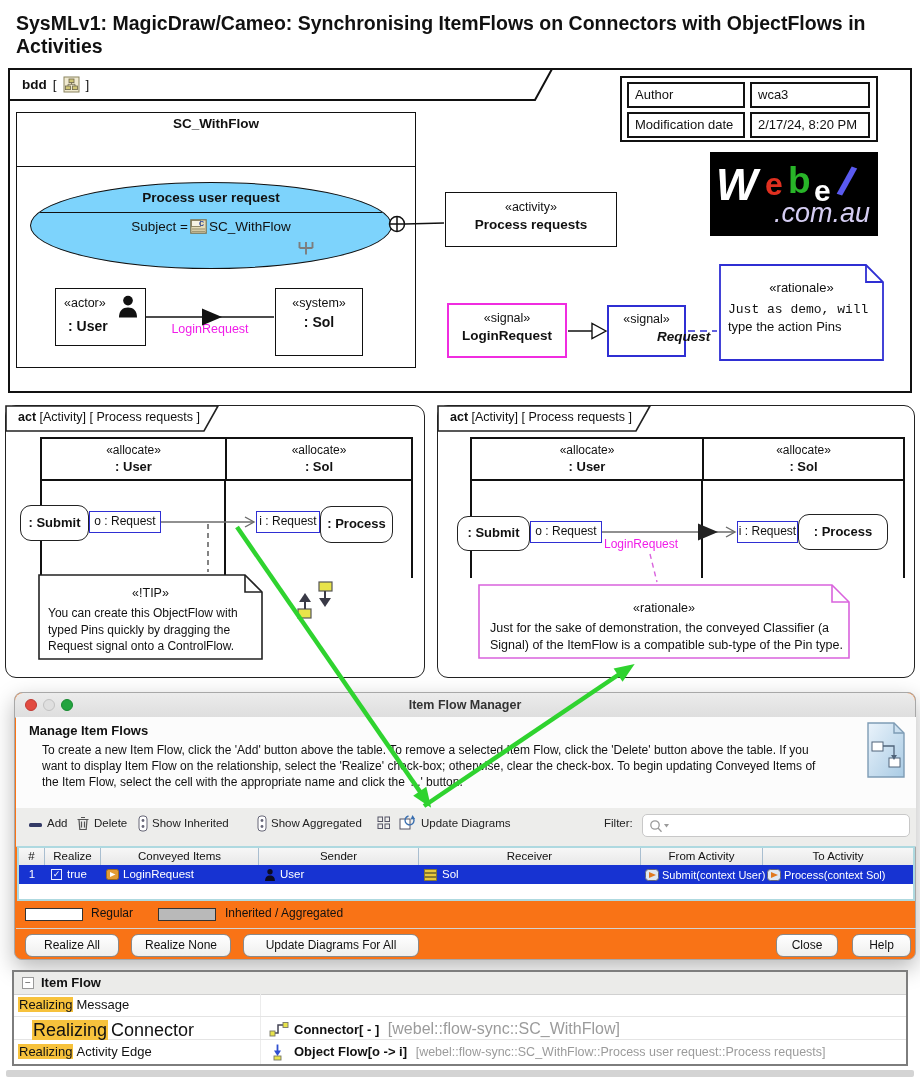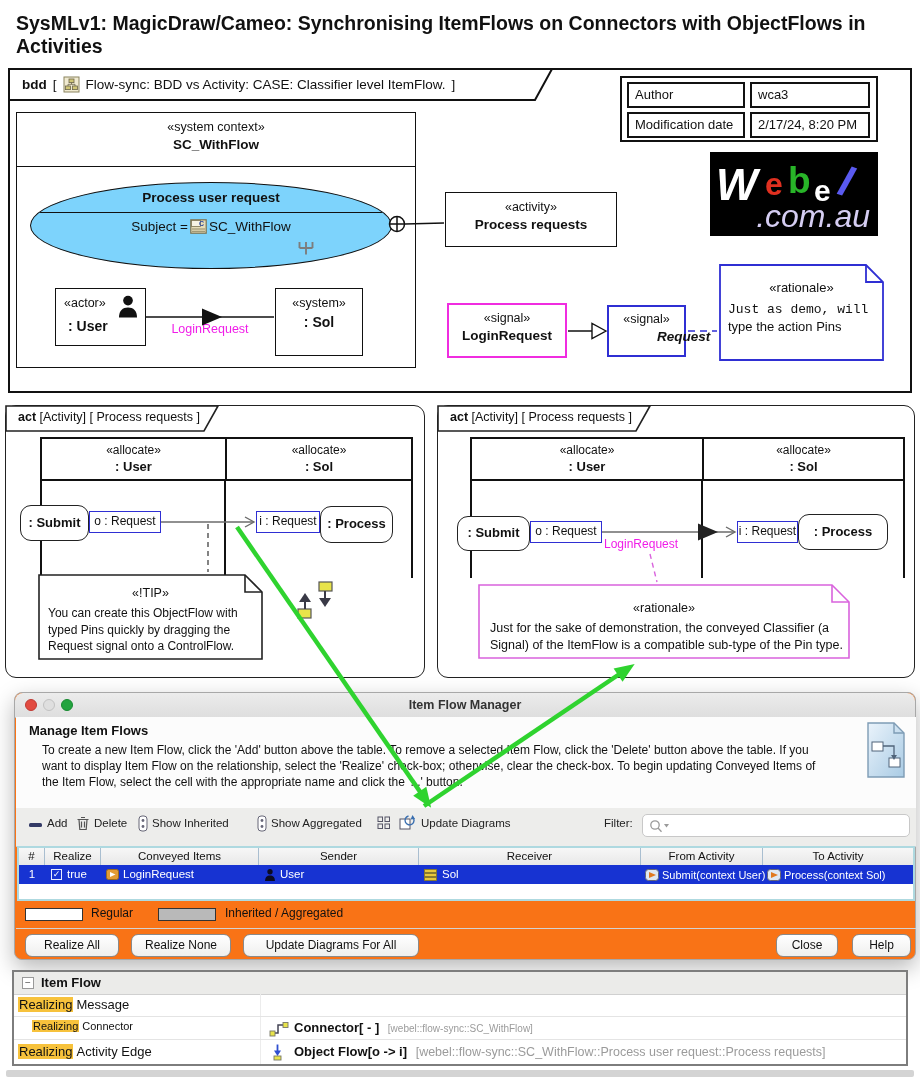--- a/index.html
+++ b/index.html
@@ -43,42 +43,40 @@
     <span>[</span>
     <span>
       <svg width="17" height="17" viewBox="0 0 17 17">
         <rect x="1" y="1" width="15" height="15" fill="#f0ead0" stroke="#8a835f"></rect>
         <rect x="6" y="3" width="5" height="3.6" fill="#cfc575" stroke="#6b654a" stroke-width="0.8"></rect>
         <rect x="2.5" y="10" width="5" height="3.6" fill="#cfc575" stroke="#6b654a" stroke-width="0.8"></rect>
         <rect x="9.5" y="10" width="5" height="3.6" fill="#cfc575" stroke="#6b654a" stroke-width="0.8"></rect>
         <path d="M8.5,6.6 V8.3 M5,8.3 H12 M5,8.3 V10 M12,8.3 V10" fill="none" stroke="#6b654a" stroke-width="0.8"></path>
       </svg>
     </span>
-    <span>Flow-sync: BDD vs Activity: CASE: Classifier level ItemFlow.</span>
     <span>]</span>
   </div>
 
   <div class="abs" style="left:620px;top:76px;width:258px;height:66px;border:2px solid #111;background:#fff;box-sizing:border-box;"></div>
   <div class="abs" style="left:627px;top:82px;width:118px;height:26px;border:2px solid #111;box-sizing:border-box;line-height:22px;padding-left:6px;font-size:13px;">Author</div>
   <div class="abs" style="left:750px;top:82px;width:120px;height:26px;border:2px solid #111;box-sizing:border-box;line-height:22px;padding-left:6px;font-size:13px;">wca3</div>
   <div class="abs" style="left:627px;top:112px;width:118px;height:26px;border:2px solid #111;box-sizing:border-box;line-height:22px;padding-left:6px;font-size:13px;">Modification date</div>
   <div class="abs" style="left:750px;top:112px;width:120px;height:26px;border:2px solid #111;box-sizing:border-box;line-height:22px;padding-left:6px;font-size:13px;">2/17/24, 8:20 PM</div>
 
   <div class="abs" style="left:710px;top:152px;width:168px;height:84px;background:#000;">
     <span class="abs b i" style="left:6px;top:8px;font-size:44px;color:#fff;">W</span>
     <span class="abs b" style="left:55px;top:14px;font-size:32px;color:#e03020;">e</span>
     <span class="abs b" style="left:78px;top:8px;font-size:37px;color:#28b428;">b</span>
     <span class="abs b" style="left:104px;top:22px;font-size:30px;color:#fff;">e</span>
     <span class="abs b i" style="left:130px;top:6px;font-size:42px;color:#5a5af0;transform:rotate(18deg);">l</span>
-    <span class="abs i" style="right:8px;top:46px;font-size:32px;color:#d5cdf2;">.com.au</span>
+    <span class="abs i" style="right:8px;top:46px;font-size:27px;color:#d5cdf2;">.com.au</span>
   </div>
 
   <div class="box" style="left:16px;top:112px;width:400px;height:256px;">
     <div style="height:53px;border-bottom:1.5px solid #111;text-align:center;">
-      <div class="st" style="padding-top:7px;">«system context»</div>
       <div class="nm" style="padding-top:3px;">SC_WithFlow</div>
     </div>
   </div>
 
   <div class="abs" style="left:30px;top:182px;width:362px;height:87px;border:1.6px solid #111;border-radius:50%;background:#7dd3fc;box-sizing:border-box;overflow:hidden;">
     <div class="abs" style="left:0;top:29px;width:100%;border-top:1.5px solid #111;"></div>
     <div class="abs ctr b" style="left:0;top:7px;width:100%;font-size:13.5px;">Process user request</div>
     <div class="abs" style="left:0;top:36px;width:100%;display:flex;justify-content:center;align-items:center;gap:2px;font-size:13.5px;">
       <span>Subject = </span>
       <span>
@@ -386,33 +384,33 @@
     </div>
     <div class="abs" style="left:246px;top:22px;width:1px;height:70px;background:#ececec;"></div>
 
     <div class="abs" style="left:0;top:22px;width:892px;height:23px;border-bottom:1px solid #e4e4e4;box-sizing:border-box;">
       <span class="abs" style="left:4px;top:3px;font-size:13px;">
         <span class="hl">Realizing</span><span style="margin-left:3px;">Message</span>
       </span>
     </div>
 
     <div class="abs" style="left:0;top:45px;width:892px;height:23px;border-bottom:1px solid #e4e4e4;box-sizing:border-box;">
-      <span class="abs" style="left:4px;top:3px;font-size:11px;padding-left:14px;">
+      <span class="abs" style="left:4px;top:3px;font-size:18px;padding-left:14px;">
         <span class="hl">Realizing</span><span style="margin-left:3px;">Connector</span>
       </span>
       <span class="abs" style="left:255px;top:4px;">
         <svg width="20" height="16" viewBox="0 0 20 16">
           <path d="M4,12 L9,12 L9,4 L16,4" fill="none" stroke="#445" stroke-width="1.5"></path>
           <rect x="1" y="10" width="5" height="5" fill="#e8e34a" stroke="#776" stroke-width="0.9"></rect>
           <rect x="14" y="1.5" width="5" height="5" fill="#e8e34a" stroke="#776" stroke-width="0.9"></rect>
         </svg>
       </span>
       <span class="abs" style="left:280px;top:3px;font-size:13px;white-space:nowrap;">
         <span class="b">Connector[ - ]</span>
-        <span class="graytxt" style="margin-left:5px;font-size:10px;margin-top:9px;">[webel::flow-sync::SC_WithFlow]</span>
+        <span class="graytxt" style="margin-left:5px;font-size:16px;margin-top:9px;">[webel::flow-sync::SC_WithFlow]</span>
       </span>
     </div>
 
     <div class="abs" style="left:0;top:68px;width:892px;height:24px;">
       <span class="abs" style="left:4px;top:4px;font-size:13px;">
         <span class="hl">Realizing</span><span style="margin-left:3px;">Activity Edge</span>
       </span>
       <span class="abs" style="left:256px;top:3px;">
         <svg width="15" height="18" viewBox="0 0 15 18">
           <path d="M7.5,1.5 V8" stroke="#2f4fd0" stroke-width="1.8"></path>

